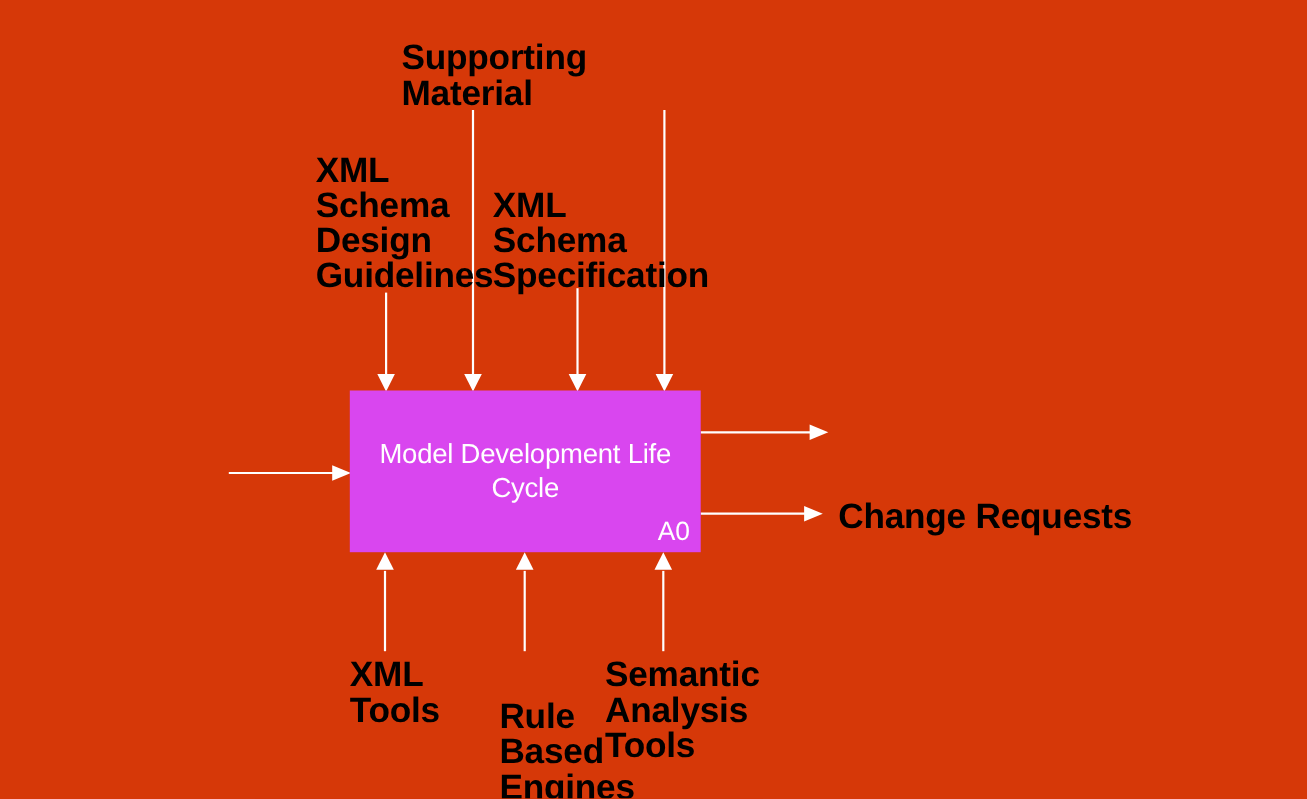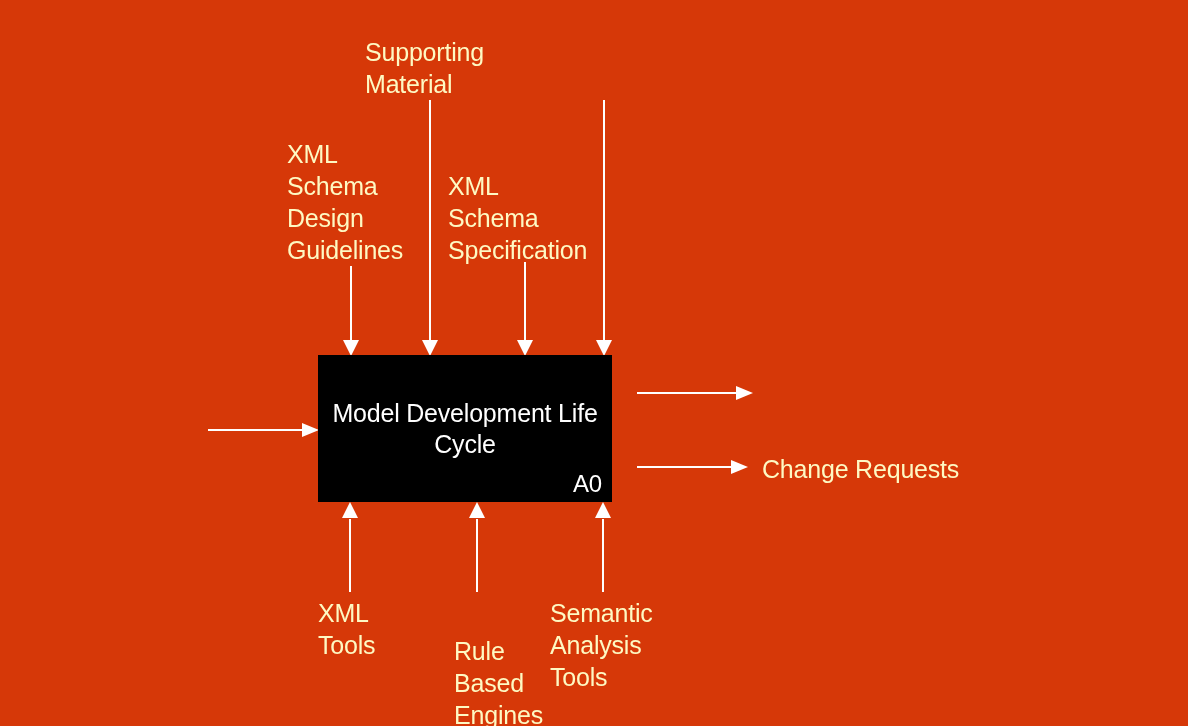--- a/index.html
+++ b/index.html
@@ -17,43 +17,44 @@
   }
   .arrow-layer {
     position: absolute;
     left: 0;
     top: 0;
     width: 1188px;
     height: 726px;
   }
   .lbl {
     position: absolute;
-    color: #fef9c3;
-    font-size: 25px;
+    color: #000000;
+    font-size: 32px;
     line-height: 32px;
     white-space: pre-line;
     letter-spacing: -0.2px;
+    font-weight: bold;
   }
   .lbl-design        { left: 287px; top: 138px; }
   .lbl-supporting    { left: 365px; top: 36px;  }
   .lbl-spec          { left: 448px; top: 170px; }
   .lbl-sample        { left: 560px; top: 36px;  }
   .lbl-dataexchange  { left: 25px;  top: 400px; }
   .lbl-library       { left: 760px; top: 366px; }
   .lbl-change        { left: 762px; top: 453px; }
   .lbl-xmltools      { left: 318px; top: 597px; }
   .lbl-rule          { left: 454px; top: 597px; margin-top: 38px; }
   .lbl-semantic      { left: 550px; top: 597px; }
   .activity-box {
     position: absolute;
     left: 318px;
     top: 355px;
-    width: 294px;
+    width: 319px;
     height: 147px;
-    background: #000000;
+    background: #d946ef;
     display: flex;
     align-items: center;
     justify-content: center;
   }
   .activity-title {
     color: #ffffff;
     font-size: 25px;
     line-height: 31px;
     text-align: center;
     white-space: pre-line;

